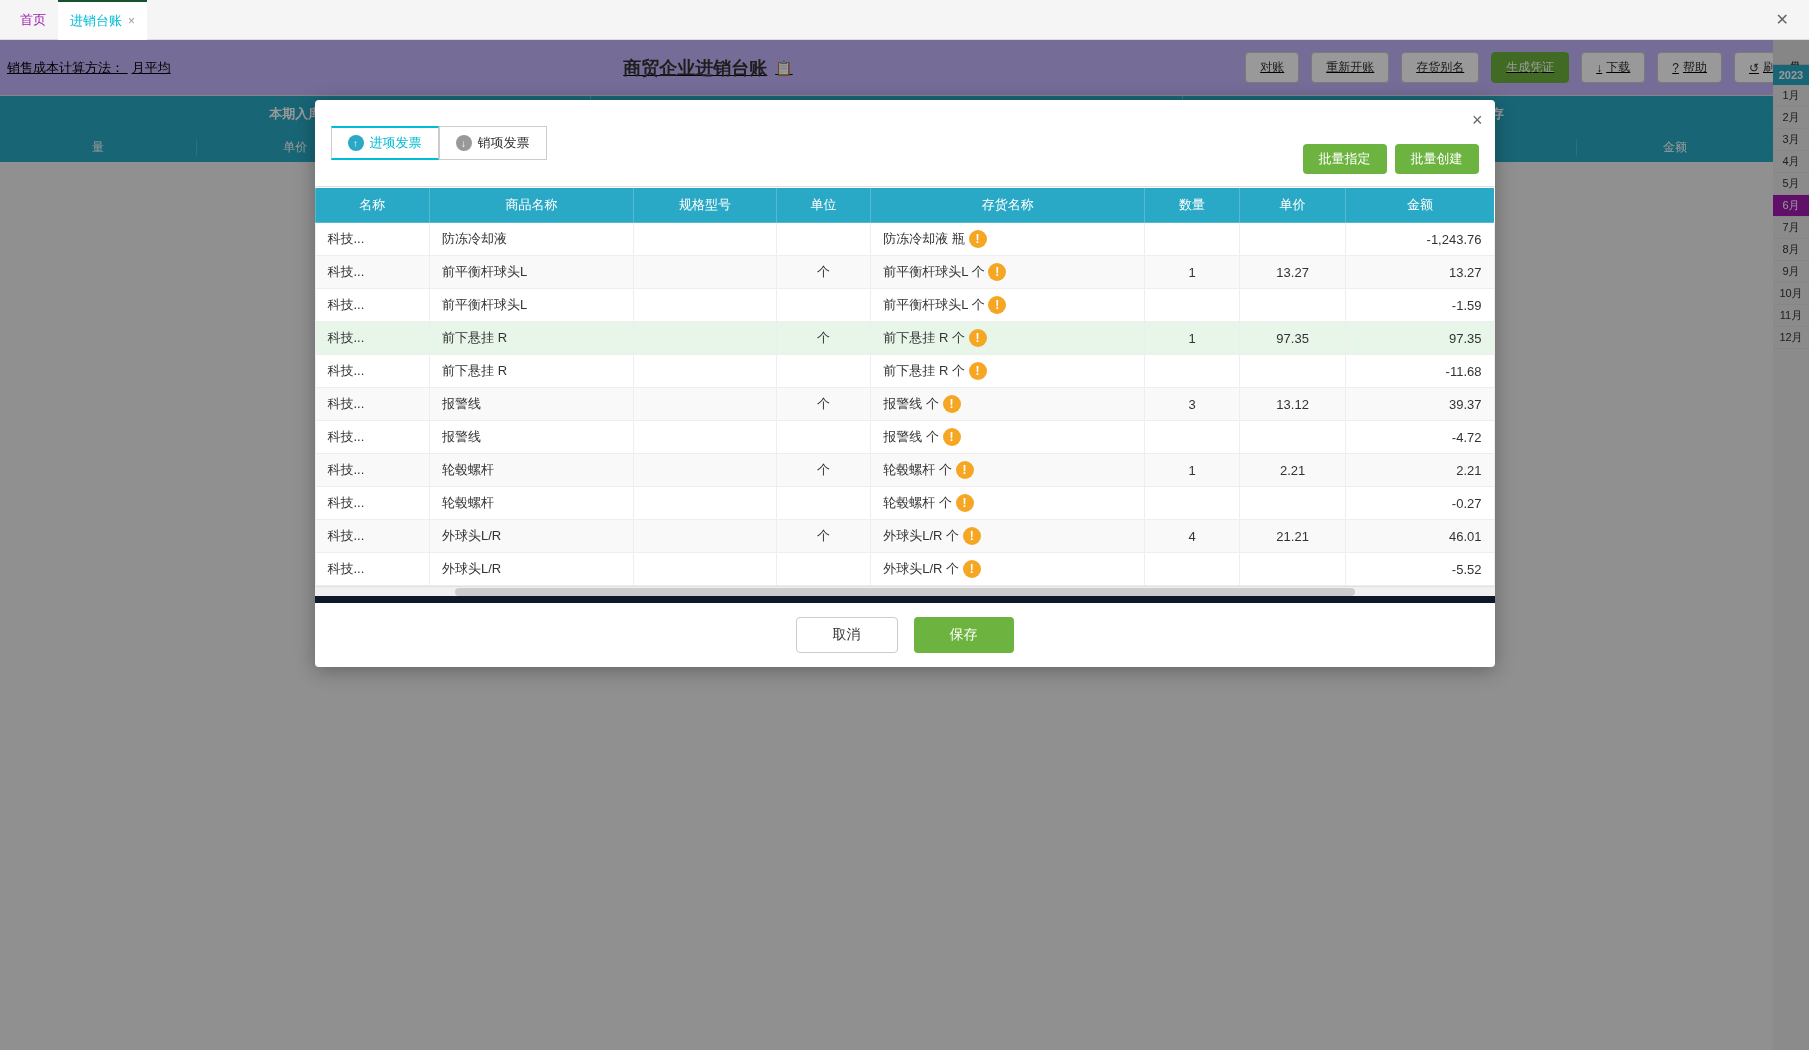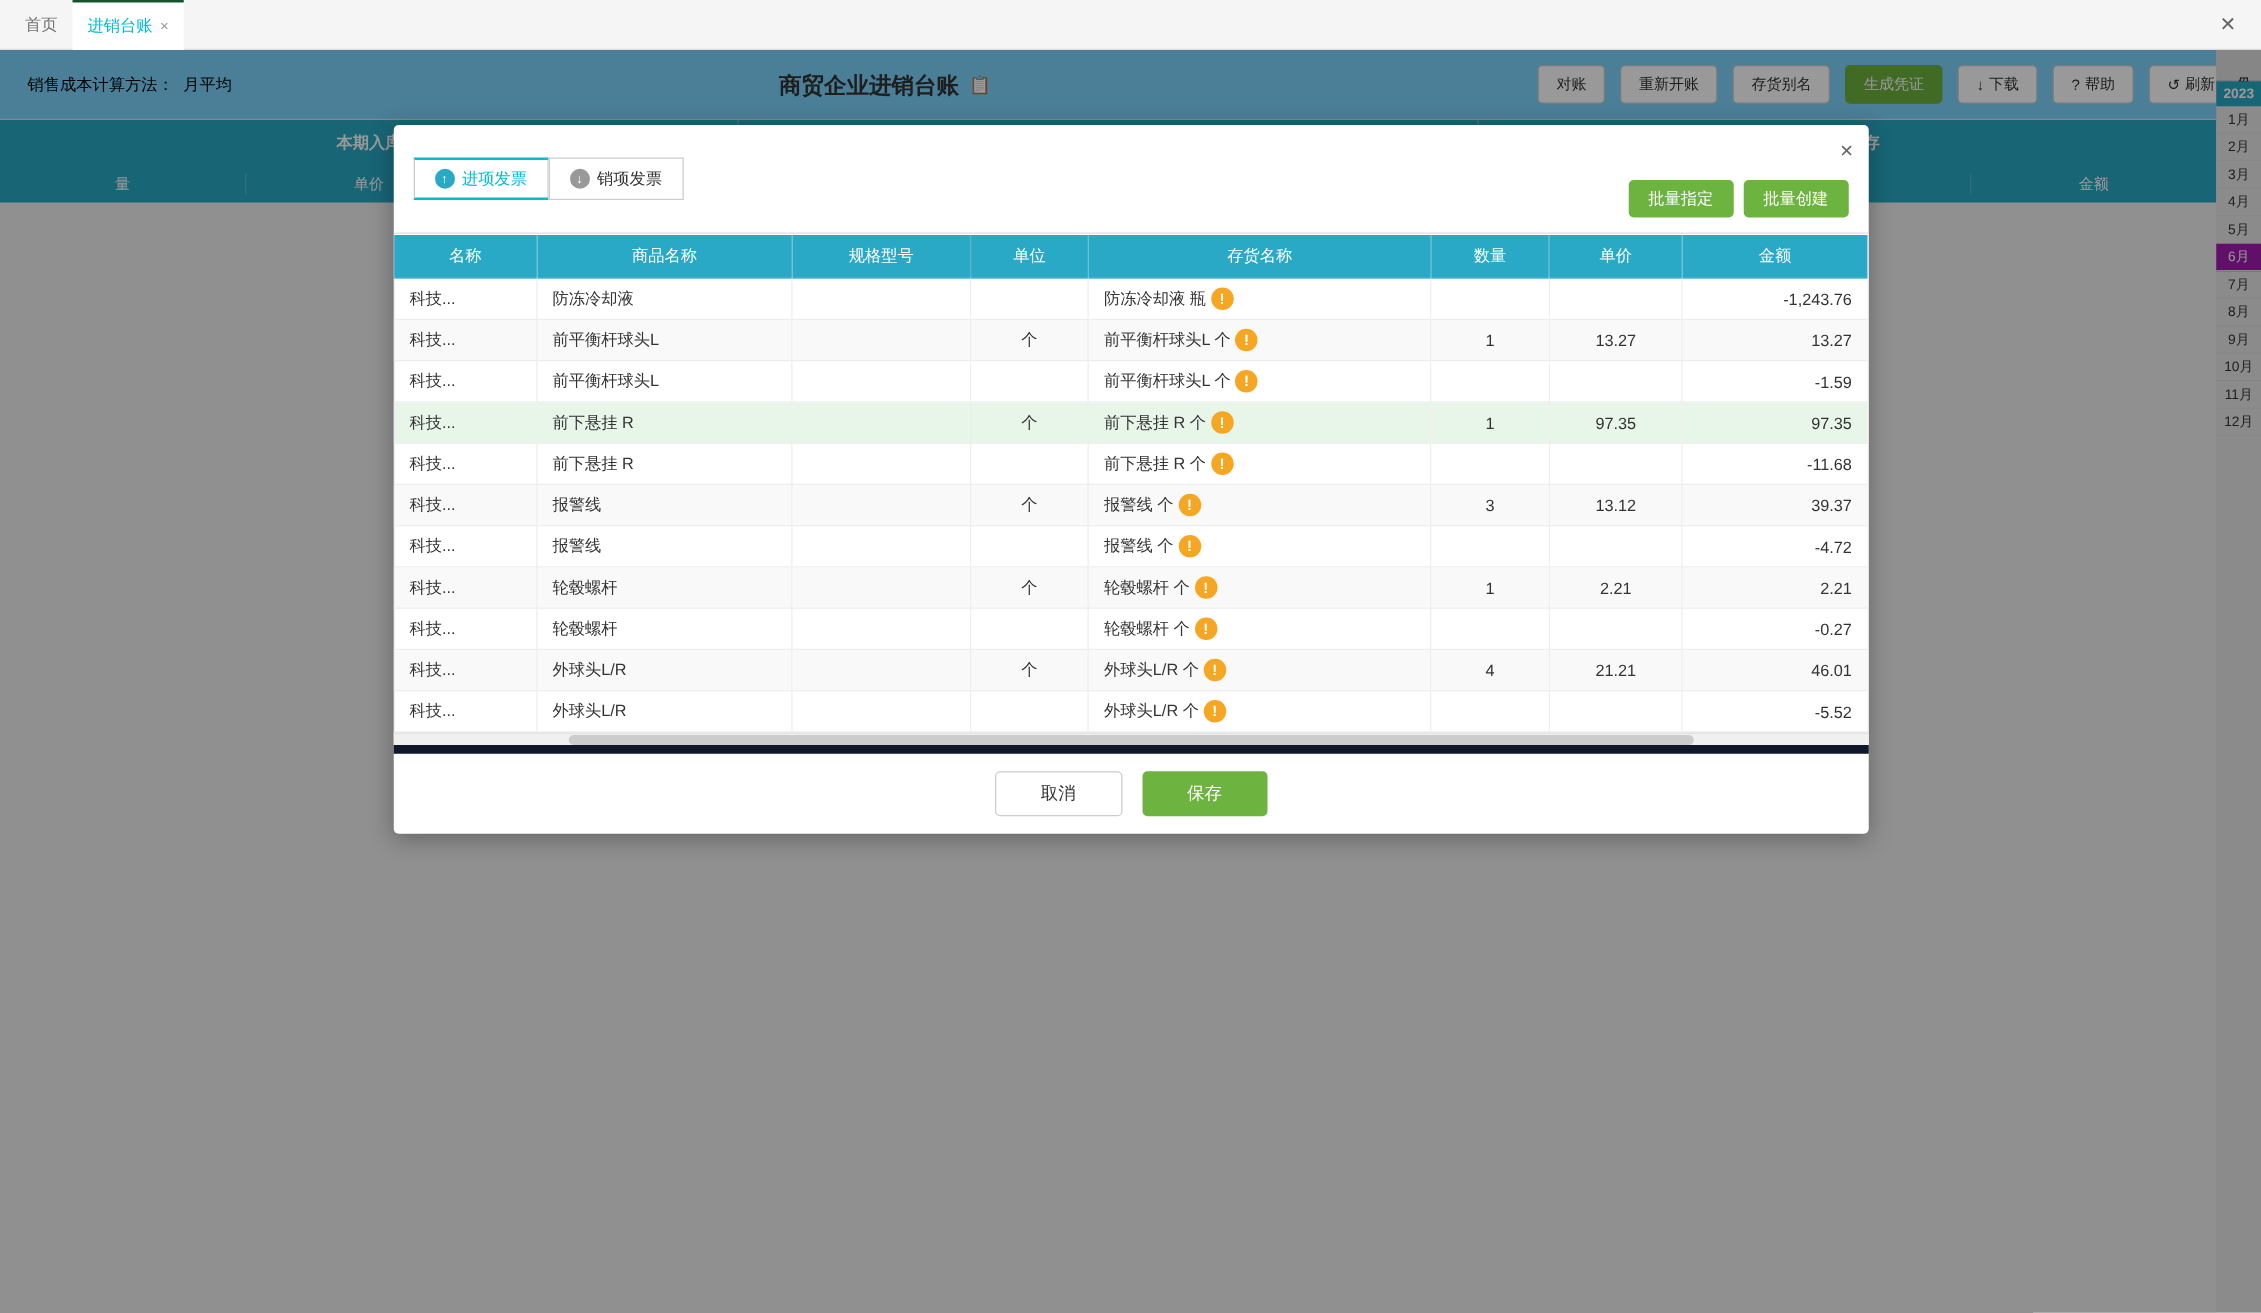--- a/index.html
+++ b/index.html
@@ -22,21 +22,21 @@
       height: 40px;
       padding: 0 8px;
     }
     .top-bar-tab {
       padding: 0 12px;
       height: 40px;
       display: flex;
       align-items: center;
       font-size: 13px;
       cursor: pointer;
-      color: #737373;
+      color: #a21caf;
     }
     .top-bar-tab.active {
       background: #fff;
       border-top: 2px solid #14532d;
       color: #00bcd4;
     }
     .top-bar-tab .close-tab {
       margin-left: 6px;
       font-size: 12px;
       color: #999;
@@ -53,23 +53,24 @@
     .main-content {
       background: #f0f0f0;
       height: calc(100% - 40px);
       position: relative;
     }
 
     
     .header-bar {
       display: flex;
       align-items: center;
-      padding: 12px 22px;
-      background: #7dd3fc;
+      padding: 12px 7px;
+      background: #c4b5fd;
       border-bottom: 1px solid #e0e0e0;
+      text-decoration: underline;
     }
     .header-title-area {
       flex: 1;
       display: flex;
       align-items: center;
       justify-content: center;
     }
     .header-title {
       font-size: 18px;
       font-weight: bold;

